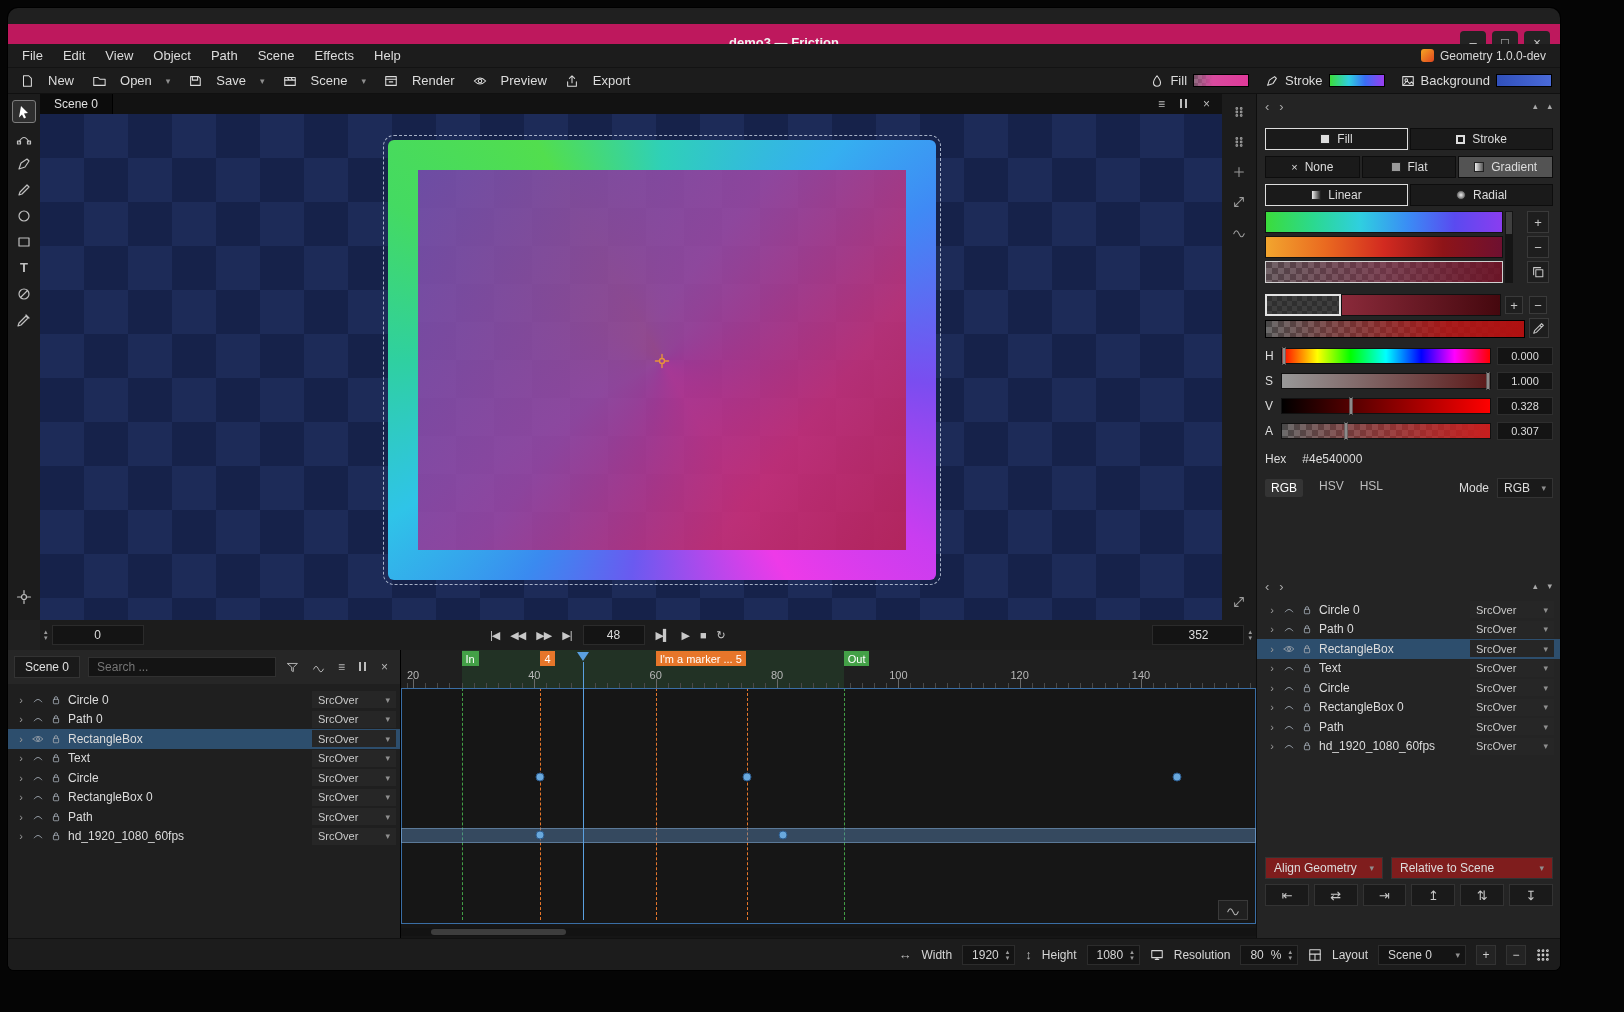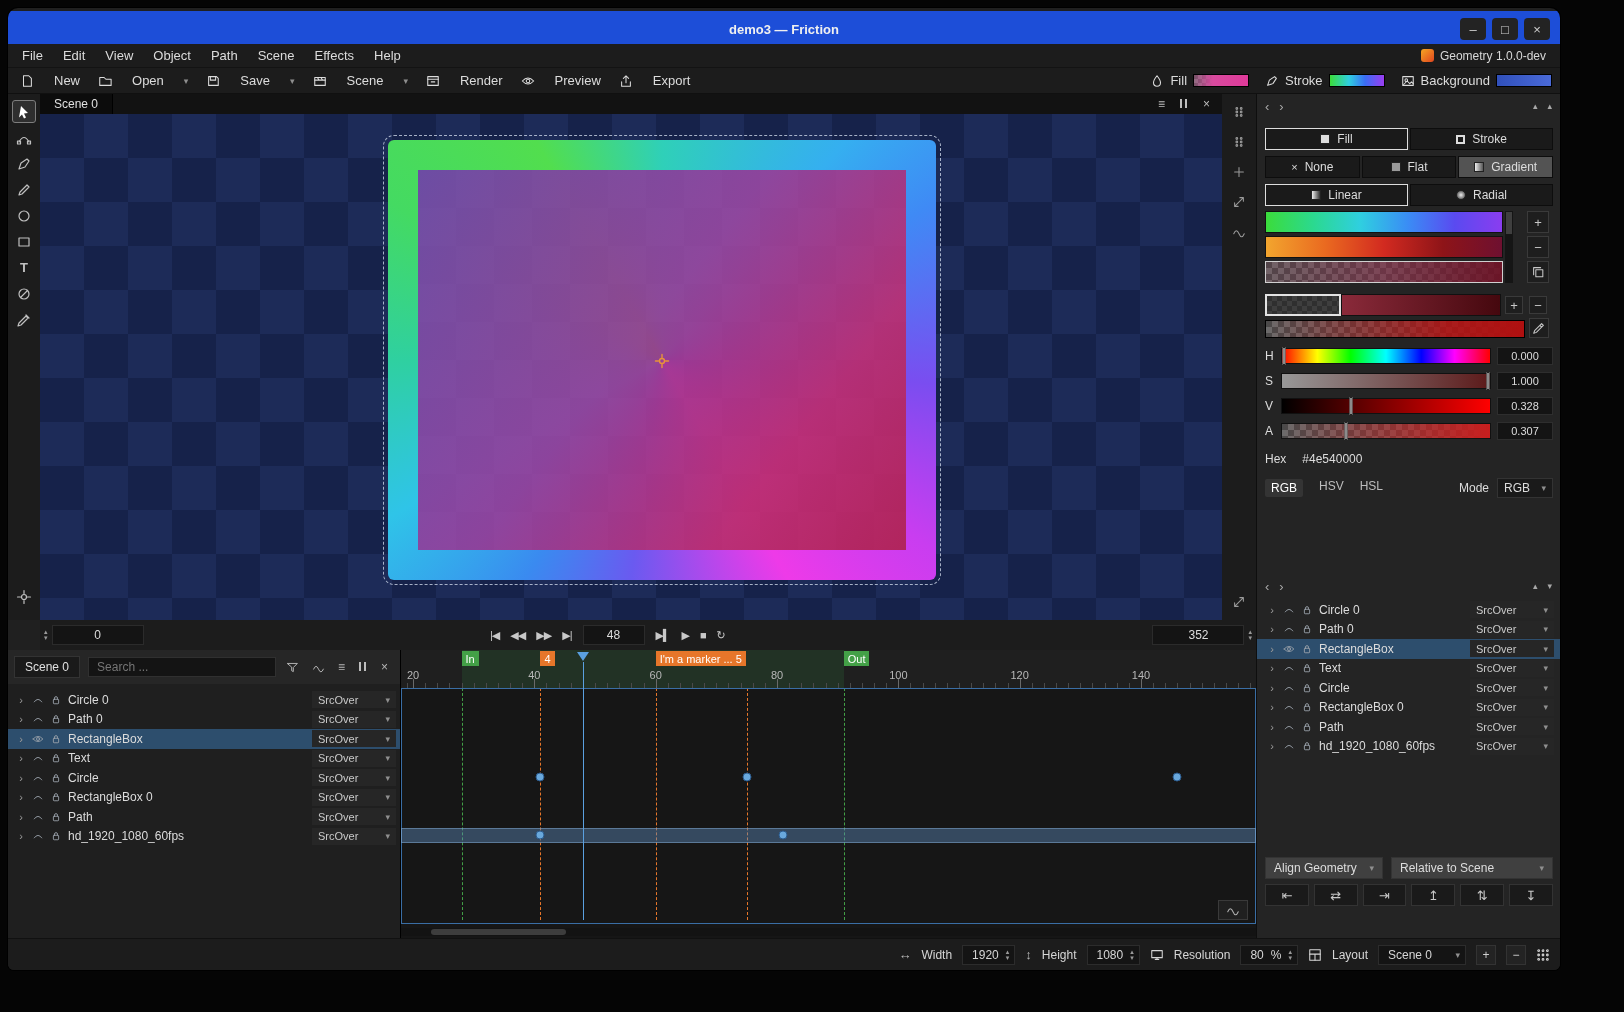--- a/index.html
+++ b/index.html
@@ -1,33 +1,33 @@
 <!DOCTYPE html>
 <html><head>
 <meta charset="utf-8">
 <style>
 *{margin:0;padding:0;box-sizing:border-box}
 html,body{width:1624px;height:1012px;background:#050505;font-family:"Liberation Sans","DejaVu Sans",sans-serif;color:#e4e4e4;overflow:hidden;position:relative}
 .svgi{stroke:currentColor;fill:none;stroke-width:1.2;stroke-linecap:round;stroke-linejoin:round;width:14px;height:14px;display:inline-block;vertical-align:middle}
 .window{position:absolute;left:8px;top:8px;width:1552px;height:962px;background:#202020;border-radius:10px 10px 6px 6px;overflow:hidden;box-shadow:0 0 0 1px #000}
 
-.titlebar{position:absolute;left:0;top:3px;width:100%;height:36px;background:#1d4ed8;display:flex;align-items:center;justify-content:center}
+.titlebar{position:absolute;left:0;top:16px;width:100%;height:36px;background:#be185d;display:flex;align-items:center;justify-content:center}
 .title{font-size:13px;font-weight:bold;color:#f0f0f0}
 .winbtns{position:absolute;right:10px;top:7px;display:flex;gap:6px}
 .winbtn{width:26px;height:22px;display:flex;align-items:center;justify-content:center;background:#232323;border-radius:4px;color:#cfcfcf;font-size:13px;cursor:default}
 
 .menubar{position:absolute;left:0;top:36px;width:100%;height:24px;background:#1c1c1c;display:flex;align-items:center;padding:0 14px;border-bottom:1px solid #131313}
 #menu-items{display:flex;gap:20px}
 .menu-item{font-size:13px;color:#dcdcdc}
 .version{margin-left:auto;display:flex;align-items:center;gap:6px;font-size:12px;color:#d8d8d8}
 .logo{width:13px;height:13px;border-radius:3px;background:linear-gradient(135deg,#f5a623,#e0451f)}
 
 .toolbar{position:absolute;left:0;top:60px;width:100%;height:26px;background:#1c1c1c;border-bottom:1px solid #101010;display:flex;align-items:center}
 #toolbar-left{display:flex;gap:18px;padding-left:12px;align-items:center}
-.tbtn{display:flex;align-items:center;gap:20px;font-size:13px;color:#dcdcdc}
+.tbtn{display:flex;align-items:center;gap:14px;font-size:13px;color:#dcdcdc}
 .ddarrow{font-size:9px;color:#8f8f8f}
 #toolbar-right{margin-left:auto;display:flex;gap:16px;padding-right:8px;align-items:center}
 .tswatch{display:flex;align-items:center;gap:6px;font-size:13px;color:#dcdcdc}
 .swatch{width:56px;height:13px;border:1px solid #000;background-size:auto,8px 8px}
 .sw-fill{background-image:linear-gradient(90deg,rgba(216,74,158,.25),#d84a9e 35%,#e03a9a),repeating-conic-gradient(#777 0% 25%,#555 0% 50%)}
 .sw-stroke{background-image:linear-gradient(90deg,#3bdc3b,#2fcfe0 35%,#3a6df5 65%,#9a3df0)}
 .sw-background{background-image:linear-gradient(90deg,#3050bb,#4a6ad8)}
 
 .toolscol{position:absolute;left:0;top:86px;width:32px;height:526px;background:#1c1c1c;display:flex;flex-direction:column;align-items:center}
 #tools{display:flex;flex-direction:column;gap:3px;align-items:center;padding-top:6px}
@@ -141,21 +141,21 @@
 .sval{position:absolute;right:0;top:1px;width:56px;height:18px;background:#141414;border:1px solid #2e2e2e;display:flex;align-items:center;justify-content:center;font-size:11px;color:#ddd}
 .hex-row{position:absolute;left:8px;top:358px;display:flex;gap:16px;font-size:12px;color:#ddd;align-items:center}
 .mode-row{position:absolute;left:8px;top:384px;width:288px;height:20px;display:flex;align-items:center;font-size:12px;gap:16px;color:#bdbdbd}
 .mode-tab.active{color:#fff;background:#343434;padding:2px 6px;border-radius:2px}
 .mode-right{margin-left:auto;display:flex;align-items:center;gap:8px;color:#ddd}
 .mode-dd{width:56px;height:20px;background:#1a1a1a;border:1px solid #333;display:flex;align-items:center;justify-content:space-between;padding:0 6px}
 .rp-nav2{top:480px}
 #obj-rows{position:absolute;left:0;top:506px;width:100%}
 #obj-rows .blend{right:6px}
 .align-selects{position:absolute;left:8px;top:763px;width:288px;display:flex;gap:8px}
-.align-dd{height:22px;background:#404040;border:1px solid #333;display:flex;align-items:center;justify-content:space-between;padding:0 8px;font-size:12px;color:#ddd}
+.align-dd{height:22px;background:#7f1d1d;border:1px solid #333;display:flex;align-items:center;justify-content:space-between;padding:0 8px;font-size:12px;color:#ddd}
 .align-dd.g1{flex:0 0 118px}.align-dd.g2{flex:1}
 #align-btns{position:absolute;left:8px;top:790px;width:288px;display:flex;gap:5px}
 .align-btn{flex:1;height:22px;background:#1a1a1a;border:1px solid #333;color:#c8c8c8;font-size:13px;display:flex;align-items:center;justify-content:center}
 #bottom-tabs{position:absolute;left:4px;top:820px;width:296px;height:26px;display:flex;gap:6px}
 .btab{flex:1;display:flex;align-items:center;justify-content:center;gap:8px;font-size:12px;color:#dcdcdc;border-radius:3px}
 .btab.active{background:#303030}
 .btab .svgi{width:14px;height:14px;color:#9fb9d0}
 
 .statusbar{position:absolute;left:0;top:930px;width:100%;height:32px;background:#1c1c1c;border-top:1px solid #111;display:flex;align-items:center;justify-content:flex-end;gap:10px;padding-right:10px;font-size:12px;color:#d6d6d6}
 .sb-box{background:#141414;border:1px solid #2c2c2c;height:20px;display:flex;align-items:center;padding:0 5px 0 9px;gap:7px}

